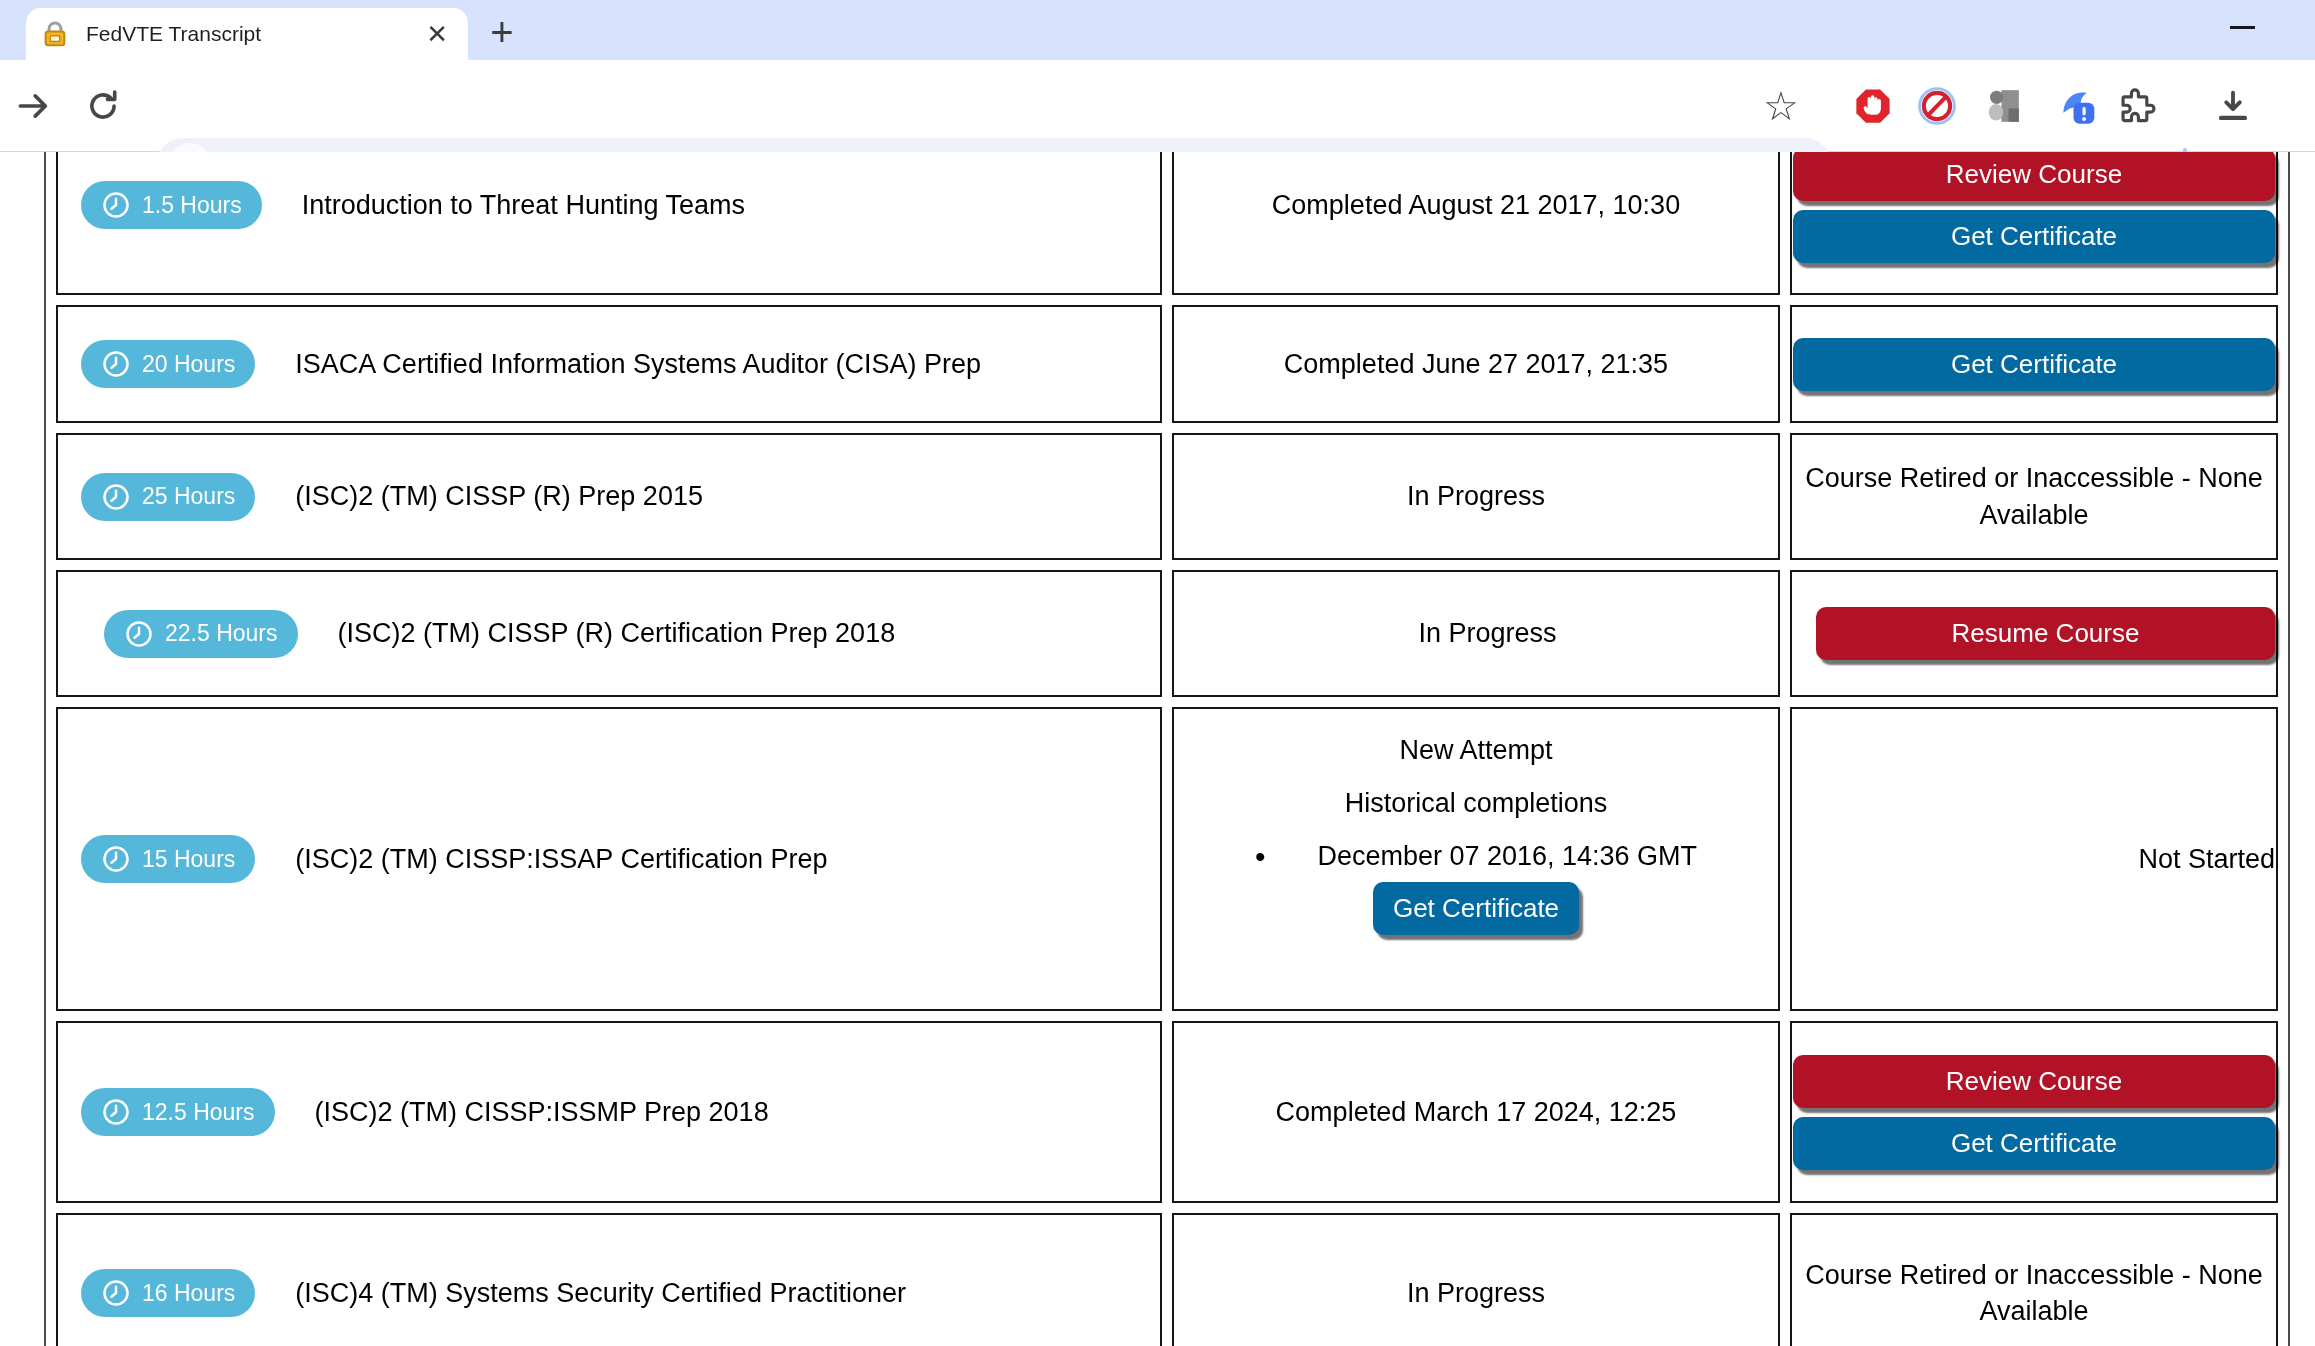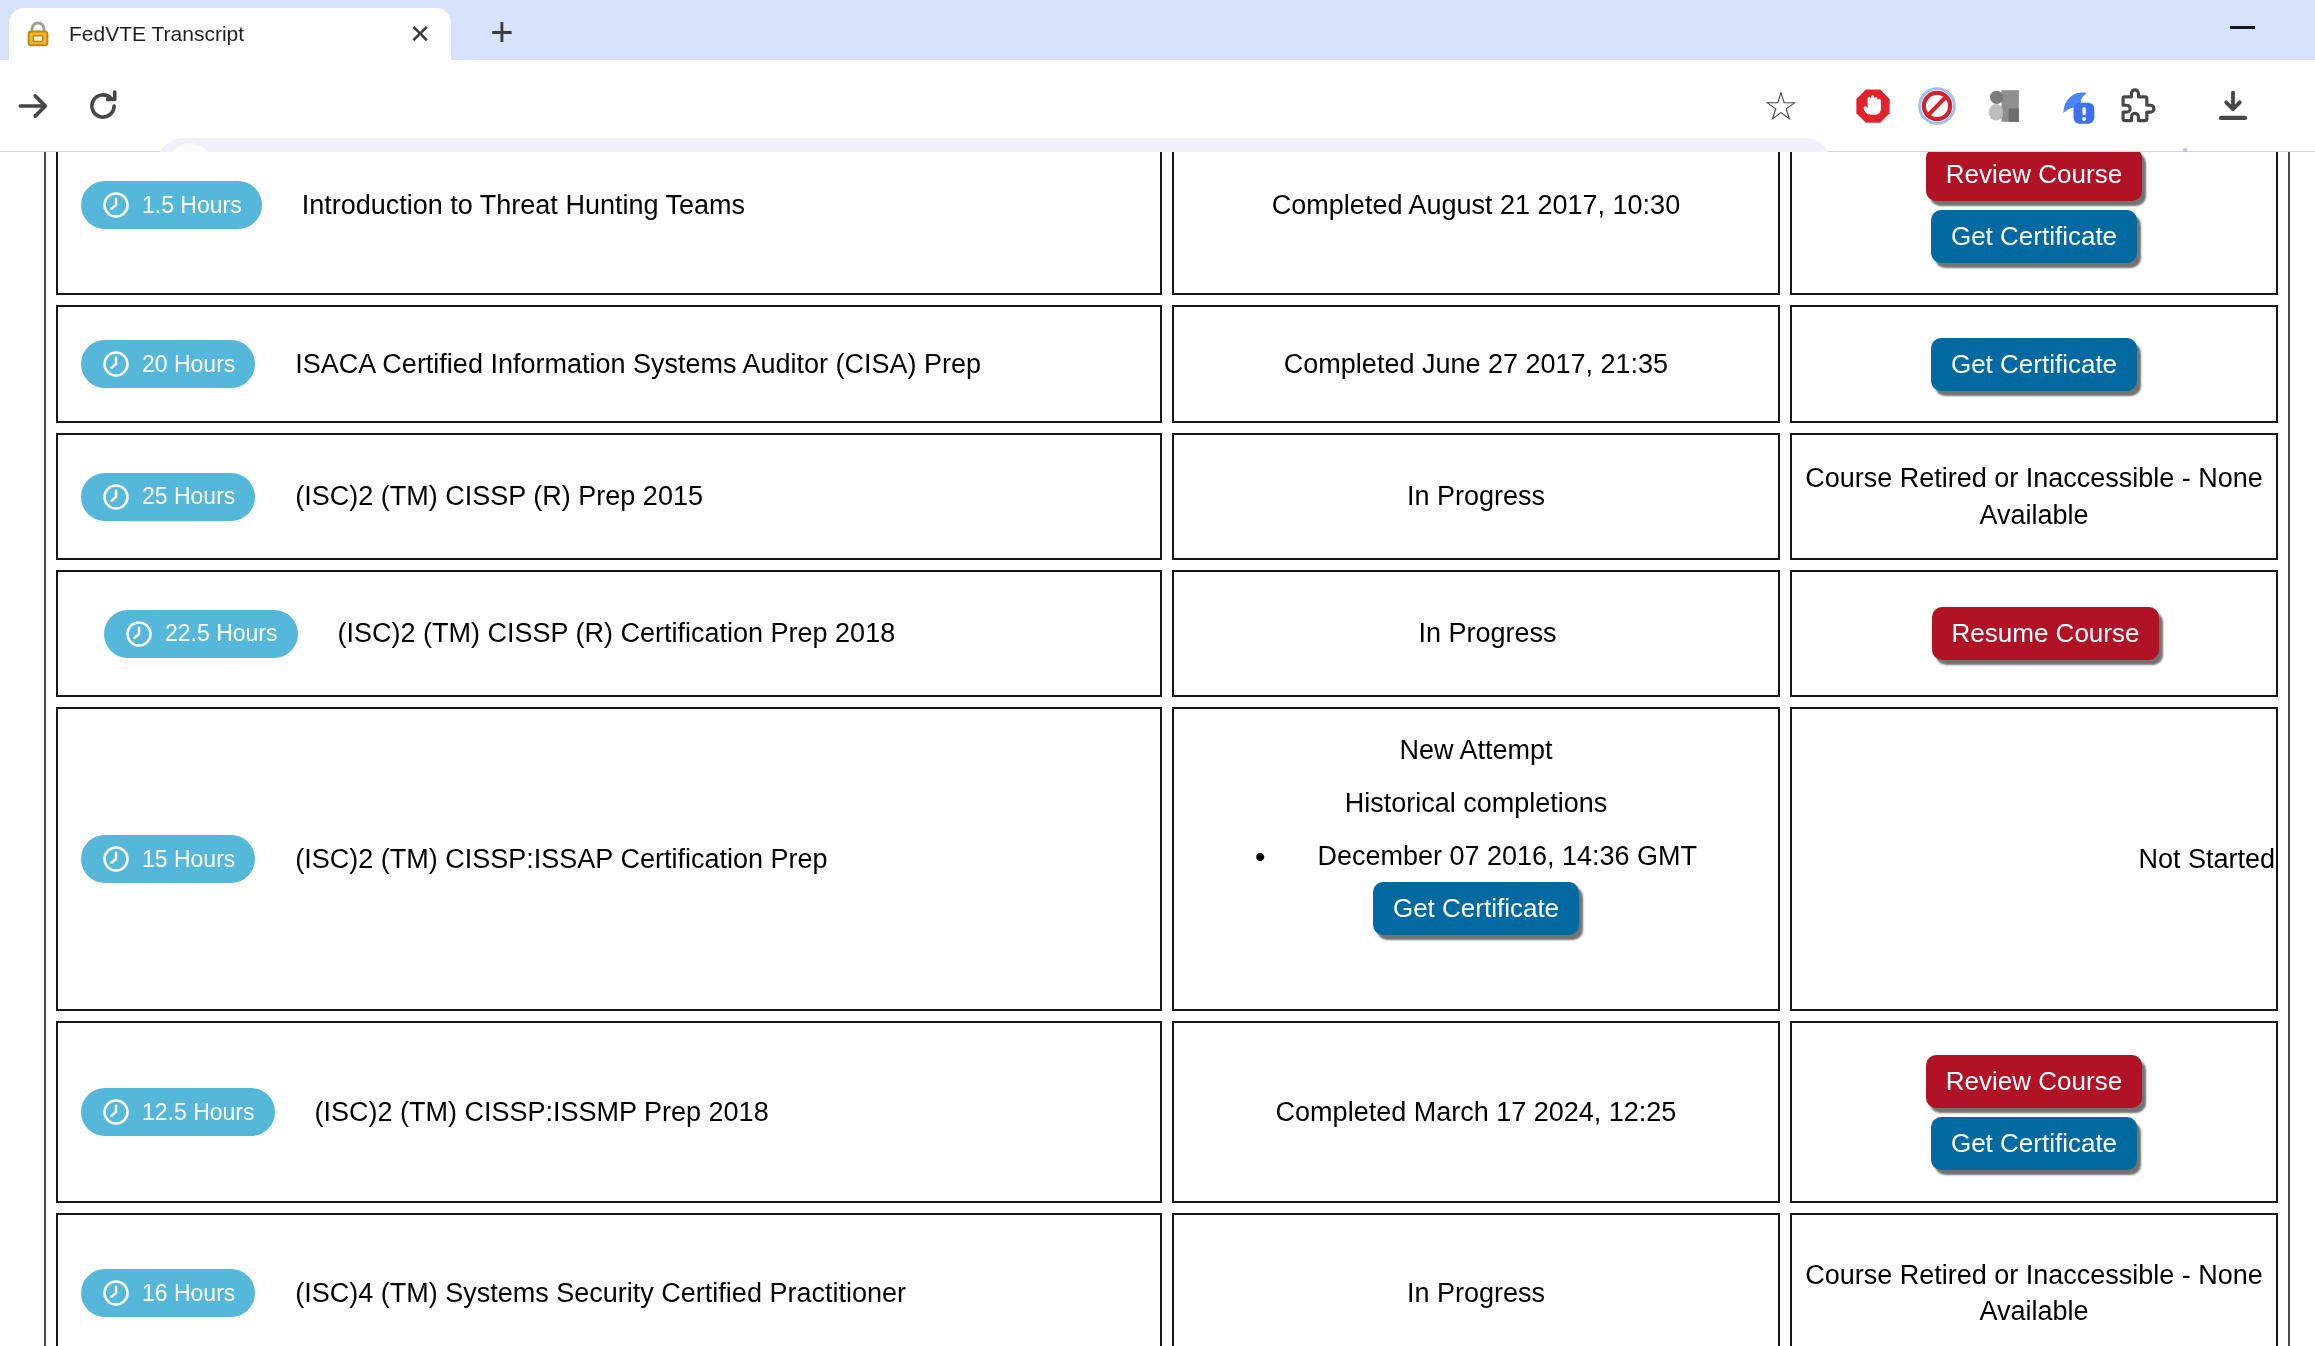--- a/index.html
+++ b/index.html
@@ -1,21 +1,21 @@
 <!DOCTYPE html>
 <html><head>
 <meta charset="utf-8">
 <style>
   html,body{margin:0;padding:0;background:#fff;}
   body{width:2315px;height:1346px;overflow:hidden;position:relative;
        font-family:"Liberation Sans",sans-serif;-webkit-font-smoothing:antialiased;}
 
   
   .tabstrip{position:absolute;top:0;left:0;width:2315px;height:60px;background:#d7e3fc;}
-  .tab{position:absolute;top:8px;left:9px;width:442px;height:52px;background:#fff;
+  .tab{position:absolute;top:8px;left:26px;width:442px;height:52px;background:#fff;
        border-radius:15px 15px 0 0;display:flex;align-items:center;padding:0 14px;box-sizing:border-box;}
   .tab-title{font-size:21px;color:#1f1f1f;margin-left:16px;flex:1;white-space:nowrap;overflow:hidden;}
   .tab-close{font-size:26px;color:#3a3a3a;line-height:1;padding:2px 6px;border-radius:50%;}
   .newtab{position:absolute;top:10px;left:480px;width:44px;height:44px;display:flex;align-items:center;
           justify-content:center;font-size:40px;font-weight:300;color:#3c3c3c;}
   .win-min{position:absolute;top:26px;left:2230px;width:25px;height:3px;background:#15151d;}
 
   .toolbar{position:absolute;top:60px;left:0;width:2315px;height:92px;background:#fff;
            border-bottom:1px solid #d6d6d6;box-sizing:border-box;}
   .tb-icon{position:absolute;top:50%;transform:translateY(-50%);width:38px;height:38px;}
@@ -45,21 +45,21 @@
   .course-line{display:flex;align-items:center;gap:40px;padding-left:22px;}
   .badge{display:inline-flex;align-items:center;gap:11px;background:#55b7da;color:#fff;
          border-radius:26px;padding:9px 20px;font-size:23px;white-space:nowrap;flex:0 0 auto;}
   .course-title{font-size:27px;}
   .status-text{font-size:27px;}
   .status-text + .status-text{margin-top:22px;}
   .bullet-line{display:flex;align-items:center;justify-content:center;margin-top:22px;font-size:27px;}
   .bullet{margin-right:52px;font-size:30px;line-height:1;}
   .avail-text{font-size:27px;line-height:1.35;}
   .avail-text.align-left{text-align:right;padding-left:30px;}
-  .action-stack{display:flex;flex-direction:column;align-items:center;gap:9px;}
+  .action-stack{display:flex;flex-direction:column;gap:9px;}
   .btn{border:none;color:#fff;font-family:"Liberation Sans",sans-serif;font-size:26px;
        padding:11px 20px;border-radius:10px;box-shadow:4px 5px 2px rgba(0,0,0,0.55);cursor:pointer;white-space:nowrap;}
   .btn-red{background:#b11226;}
   .btn-teal{background:#0369a1;}
   .cell-status .btn{margin-top:10px;}
 </style>
 </head>
 <body>
 
 <div class="tabstrip">

